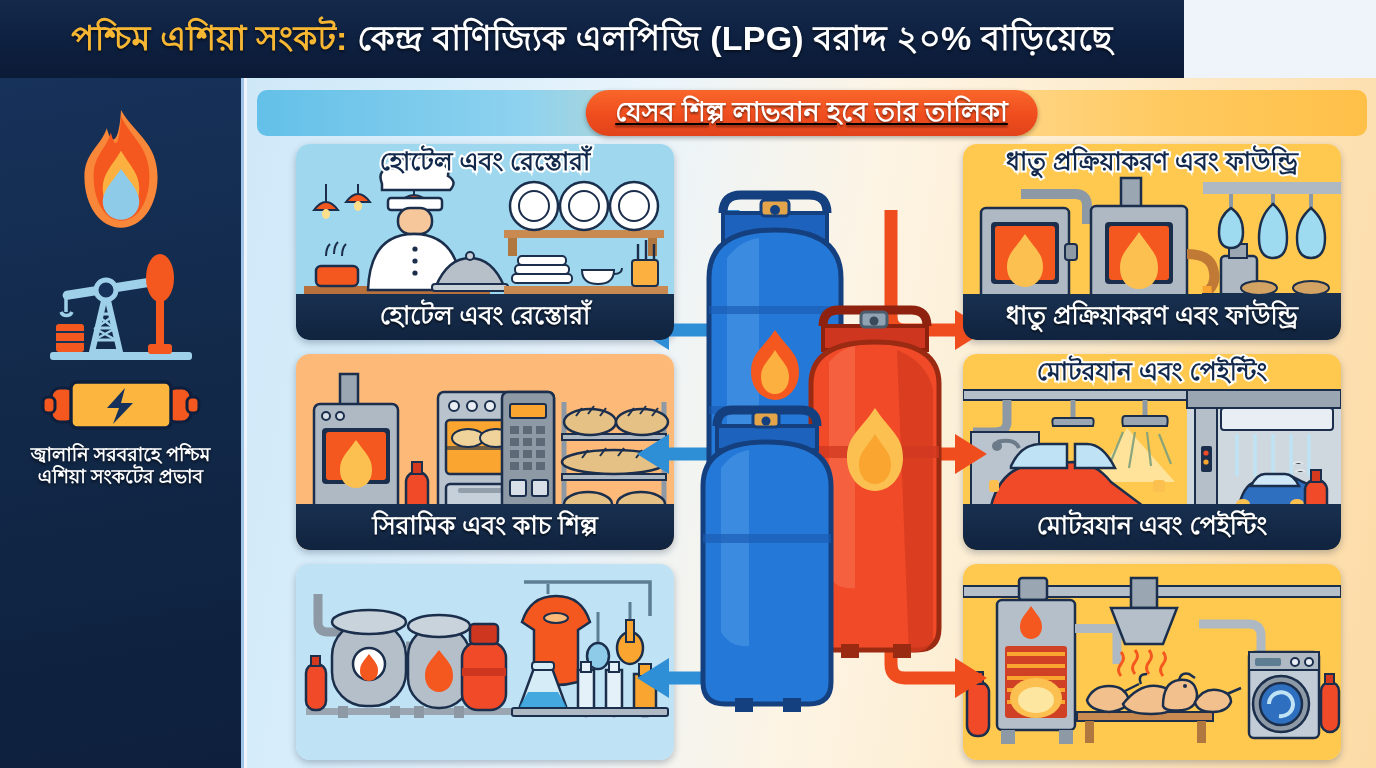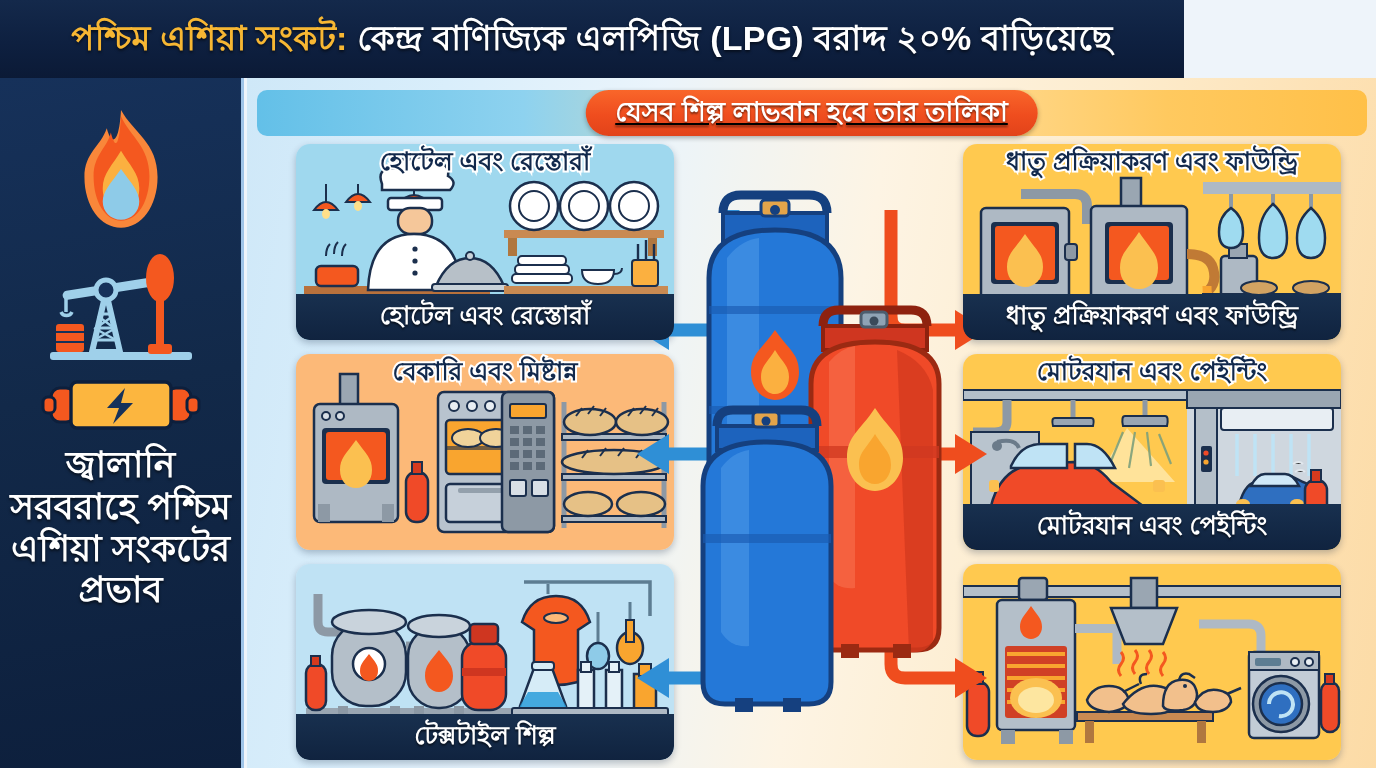--- a/index.html
+++ b/index.html
@@ -57,21 +57,21 @@
     overflow: hidden;
   }
   #flame-icon { width: 126px; height: 132px; flex: none; }
   #pump-icon  { width: 170px; height: 130px; flex: none; margin-top: 2px; }
   #battery-icon { width: 160px; height: 58px; flex: none; margin-top: 6px; }
   #sidebar-caption {
     margin-top: 10px;
     width: 222px;
     text-align: center;
     color: #ffffff;
-    font-size: 36px;
+    font-size: 19px;
     font-weight: bold;
     line-height: 1.16;
     text-shadow: 0 2px 3px rgba(0,0,0,.6);
   }
 
   
   #content {
     position: absolute;
     left: 247px; top: 78px;
     width: 1129px; height: 690px;
@@ -409,21 +409,23 @@
         </g>
         <ellipse cx="294" cy="68" rx="26" ry="13" fill="#e6c186" stroke="#1b2f4d" stroke-width="2.5"></ellipse>
         <ellipse cx="346" cy="68" rx="26" ry="13" fill="#e6c186" stroke="#1b2f4d" stroke-width="2.5"></ellipse>
         <path d="M280 62 l6 -8 M292 60 l6 -8 M304 62 l6 -8" stroke="#1b2f4d" stroke-width="2"></path>
         <path d="M332 62 l6 -8 M344 60 l6 -8 M356 62 l6 -8" stroke="#1b2f4d" stroke-width="2"></path>
         <ellipse cx="318" cy="108" rx="52" ry="12" fill="#e6c186" stroke="#1b2f4d" stroke-width="2.5"></ellipse>
         <path d="M286 104 l6 -8 M304 102 l6 -8 M322 102 l6 -8 M340 104 l6 -8" stroke="#1b2f4d" stroke-width="2"></path>
         <ellipse cx="292" cy="150" rx="24" ry="12" fill="#e6c186" stroke="#1b2f4d" stroke-width="2.5"></ellipse>
         <ellipse cx="345" cy="150" rx="24" ry="12" fill="#e6c186" stroke="#1b2f4d" stroke-width="2.5"></ellipse>
       </svg>
-      <div class="card-head">বেকারি এবং মিষ্টান্ন</div>
+      <div class="card-foot">
+        <span class="card-foot-text">সিরামিক এবং কাচ শিল্প</span>
+      </div>
     </div>
 
     <div class="card left r3">
       <svg class="card-art" viewBox="0 0 378 196" preserveAspectRatio="none">
         <rect width="378" height="196" fill="#bfe2f4"></rect>
         <rect x="10" y="144" width="178" height="7" fill="#8d99a5"></rect>
         <rect x="10" y="144" width="360" height="7" fill="#9aa6b2"></rect>
         <path d="M22 30 v28 q0 10 10 10 h18" fill="none" stroke="#8d99a5" stroke-width="9"></path>
         <rect x="36" y="58" width="74" height="84" rx="34" fill="#b4bfc9" stroke="#1b2f4d" stroke-width="2.5"></rect>
         <ellipse cx="73" cy="58" rx="37" ry="12" fill="#c9d3dc" stroke="#1b2f4d" stroke-width="2.5"></ellipse>
@@ -457,23 +459,20 @@
         <rect x="236" y="98" width="22" height="8" rx="3" fill="#d6ecf7" stroke="#1b2f4d" stroke-width="2"></rect>
         <path d="M282 106 h16 v40 q0 6 -8 6 q-8 0 -8 -6 z" fill="#e4f1f8" stroke="#1b2f4d" stroke-width="2.5"></path>
         <rect x="285" y="98" width="10" height="10" fill="#e4f1f8" stroke="#1b2f4d" stroke-width="2"></rect>
         <path d="M310 106 h16 v40 q0 6 -8 6 q-8 0 -8 -6 z" fill="#e4f1f8" stroke="#1b2f4d" stroke-width="2.5"></path>
         <rect x="313" y="98" width="10" height="10" fill="#e4f1f8" stroke="#1b2f4d" stroke-width="2"></rect>
         <path d="M338 110 h22 v36 q0 6 -11 6 q-11 0 -11 -6 z" fill="#f9a52f" stroke="#1b2f4d" stroke-width="2.5"></path>
         <rect x="343" y="100" width="12" height="12" fill="#f9a52f" stroke="#1b2f4d" stroke-width="2"></rect>
         <rect x="216" y="144" width="156" height="8" rx="2" fill="#aeb9c4" stroke="#1b2f4d" stroke-width="2"></rect>
       </svg>
       <div class="card-head"></div>
-      <div class="card-foot">
-        <span class="card-foot-text">টেক্সটাইল শিল্প</span>
-      </div>
     </div>
 
     <div class="card right r1">
       <svg class="card-art" viewBox="0 0 378 196" preserveAspectRatio="none">
         <rect width="378" height="196" fill="#ffc94f"></rect>
         <path d="M58 50 h54 q12 0 12 12 v18" fill="none" stroke="#8d99a5" stroke-width="10"></path>
         <rect x="158" y="34" width="20" height="30" fill="#9aa6b2" stroke="#1b2f4d" stroke-width="2.5"></rect>
         <rect x="18" y="64" width="88" height="98" rx="5" fill="#aeb9c4" stroke="#1b2f4d" stroke-width="2.5"></rect>
         <rect x="28" y="78" width="68" height="62" rx="4" fill="#1b2f4d"></rect>
         <rect x="32" y="82" width="60" height="54" rx="3" fill="#f4581f"></rect>

